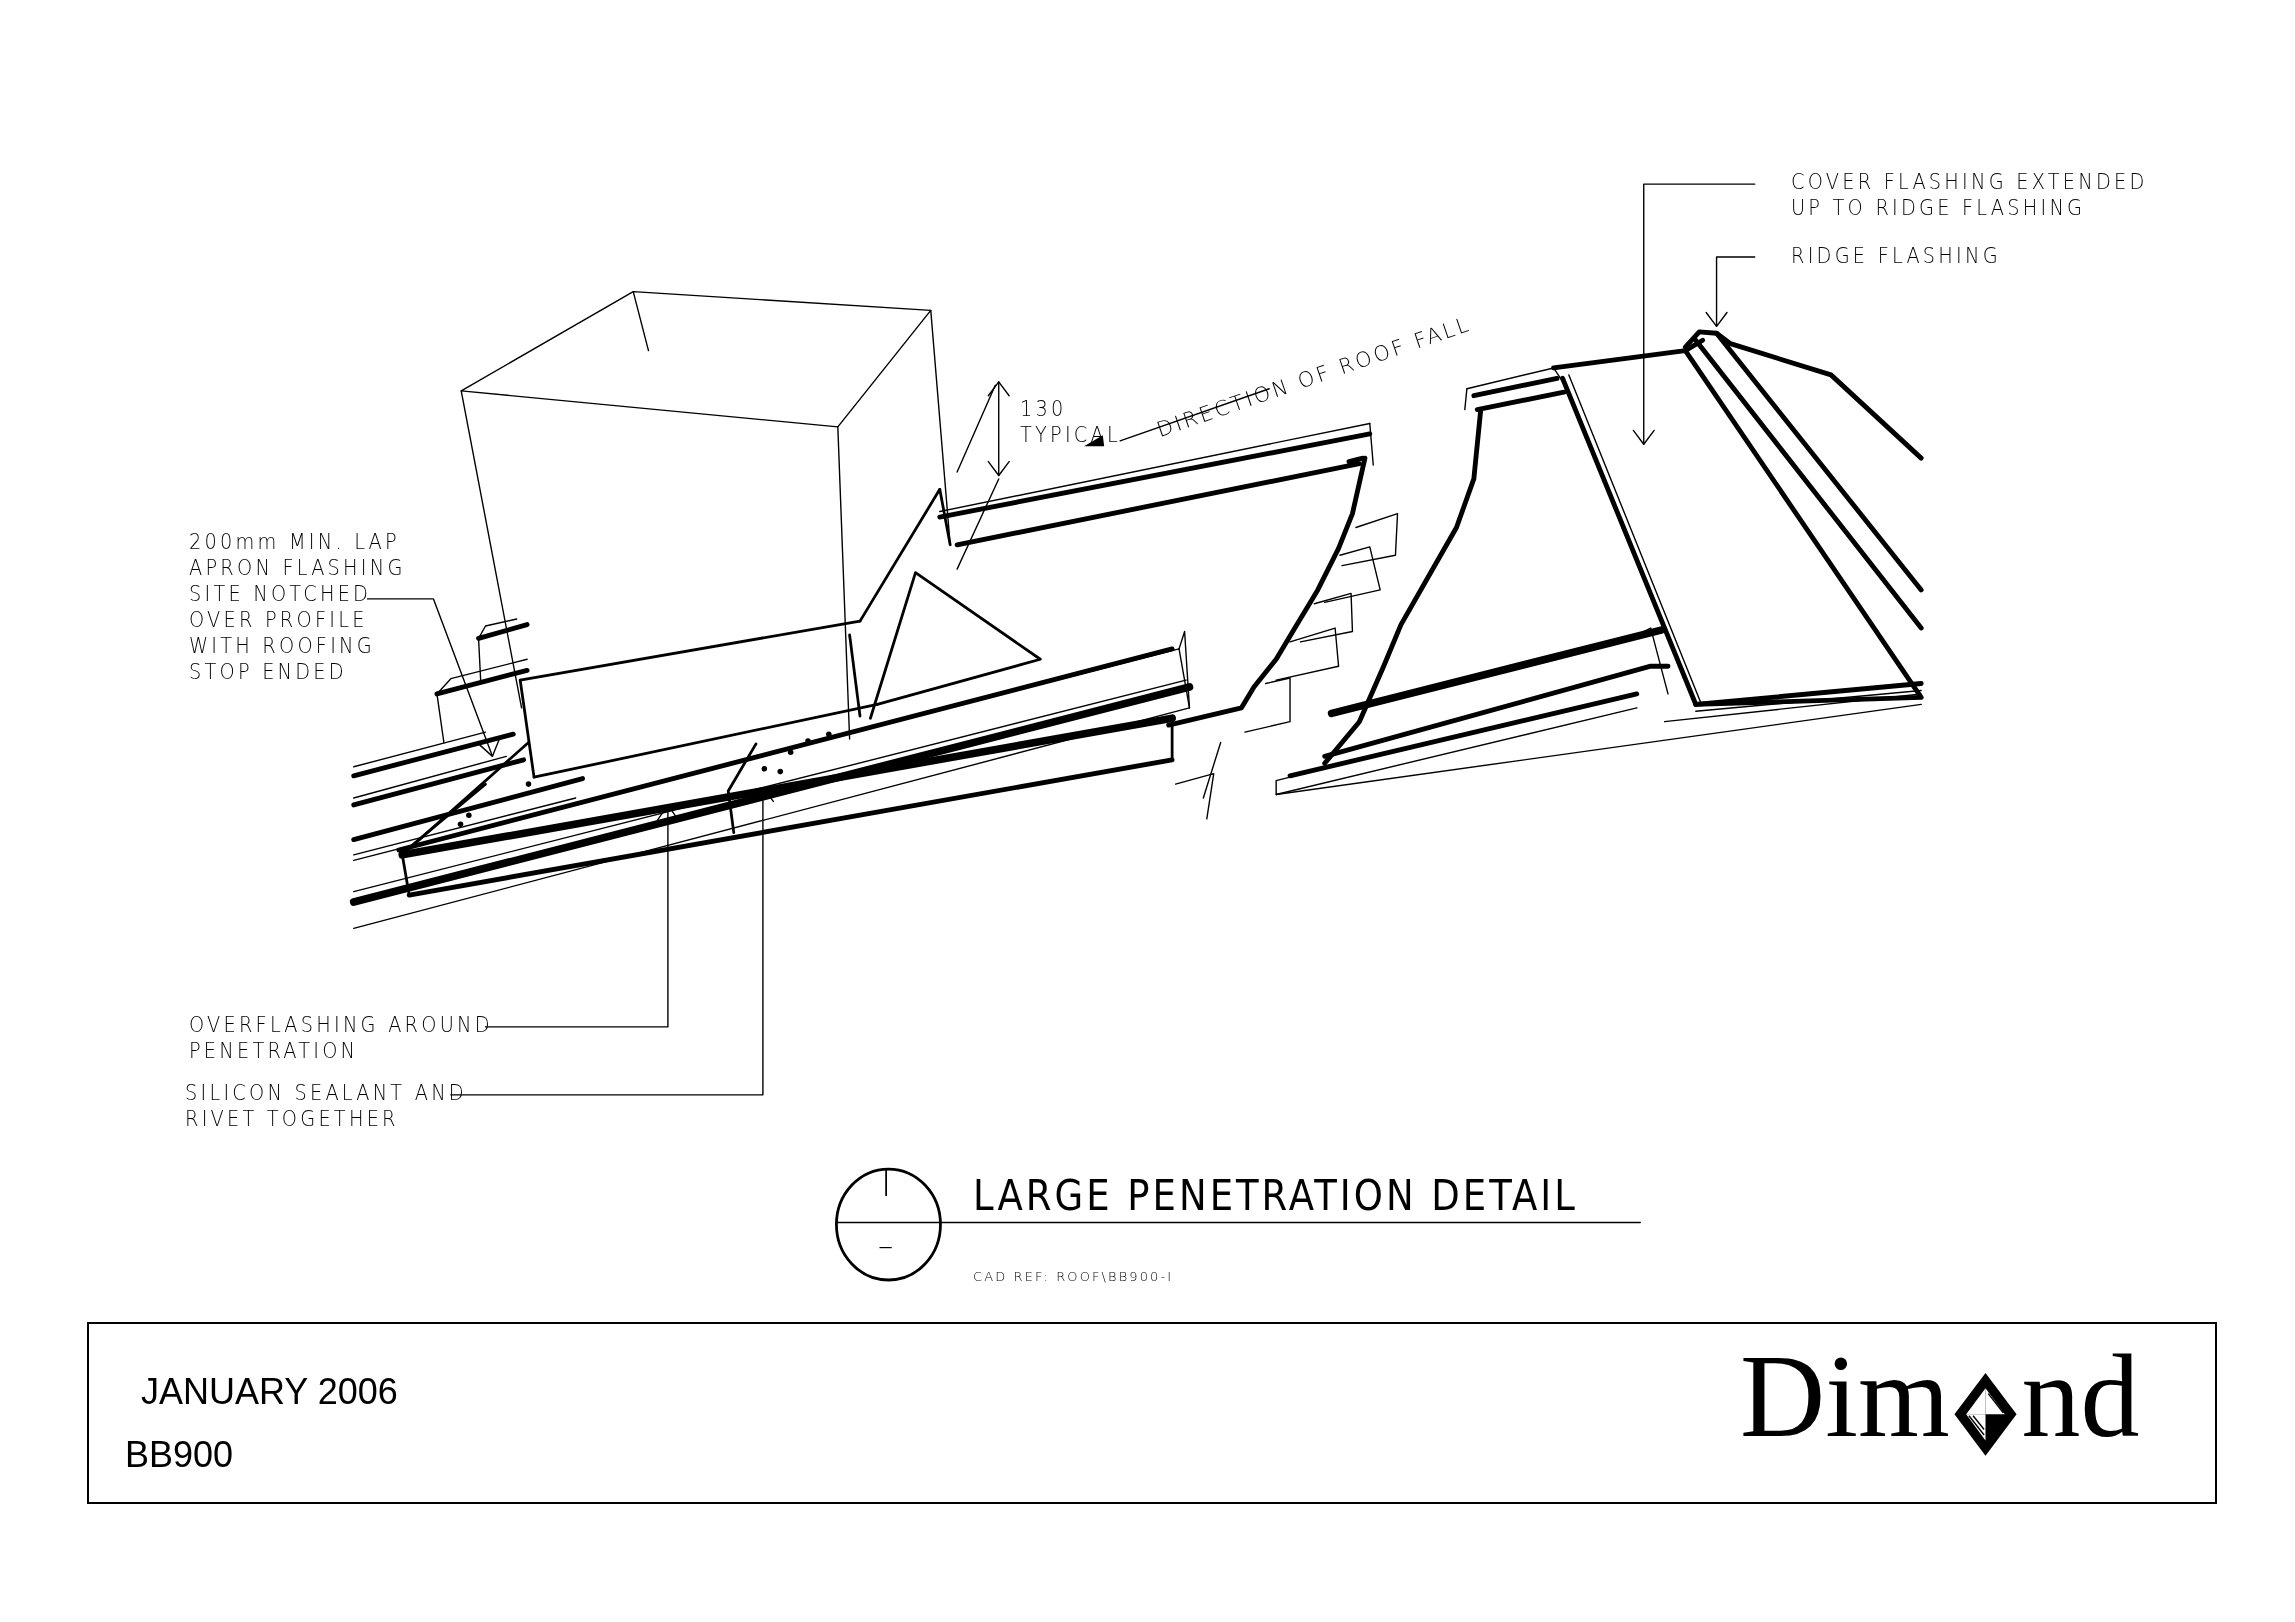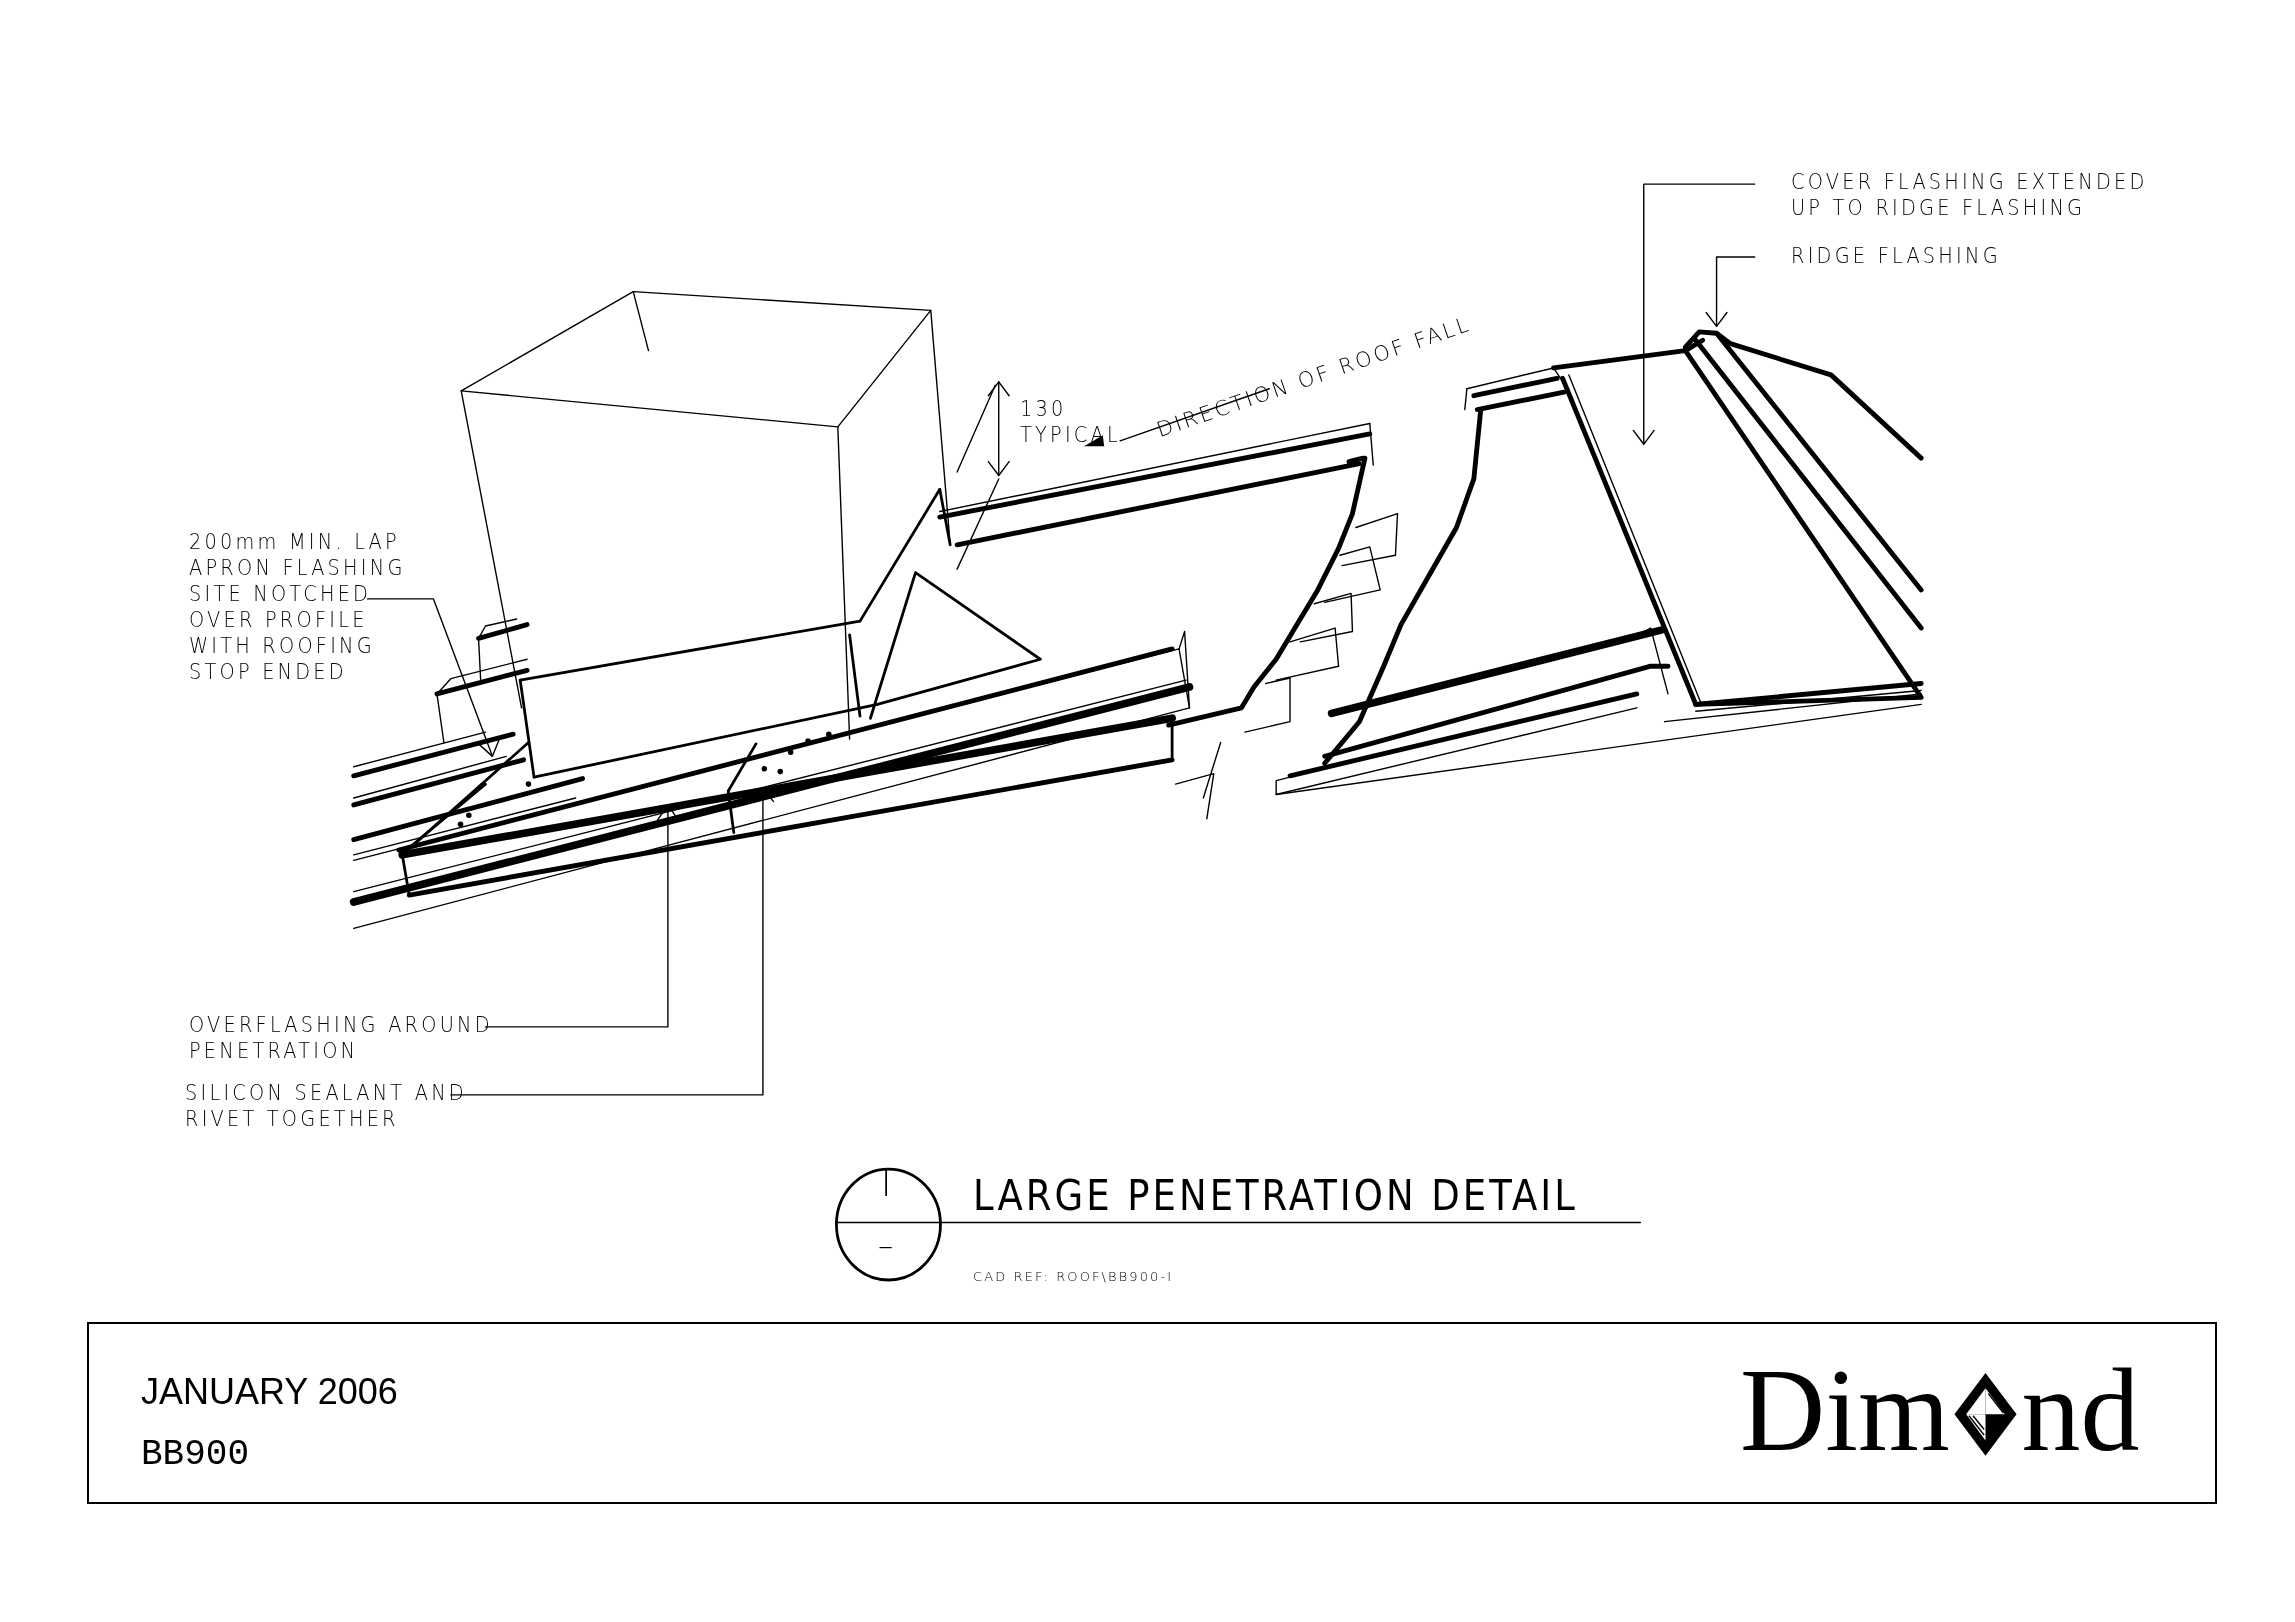--- a/index.html
+++ b/index.html
@@ -9,22 +9,22 @@
   .ln { stroke: #000; fill: none; stroke-linecap: round; stroke-linejoin: round; }
   .thin { stroke-width: 2; }
   .med { stroke-width: 4; }
   .bold { stroke-width: 7; }
   .xbold { stroke-width: 11; }
   .title-block {
     position: absolute; left: 87px; top: 1322px; width: 2130px; height: 182px;
     border: 2.1px solid #000; box-sizing: border-box;
   }
   .tb-date { position: absolute; left: 52px; top: 47px; font-family: "Liberation Sans", sans-serif; font-weight: 400; font-size: 36px; letter-spacing: 0px; }
-  .tb-code { position: absolute; left: 52px; top: 110px; font-family: Liberation Mono, monospace; font-weight: 400; font-size: 36px; }
-  .logo { position: absolute; left: 1651px; top: 28px; height: 104px; display: flex; align-items: flex-start; font-family: "Liberation Serif", serif; font-size: 118px; line-height: 1; }
+  .tb-code { position: absolute; left: 36px; top: 110px; font-family: Liberation Sans, sans-serif; font-weight: 400; font-size: 36px; }
+  .logo { position: absolute; left: 1651px; top: 28px; height: 104px; display: flex; align-items: flex-end; font-family: "Liberation Serif", serif; font-size: 118px; line-height: 1; }
   .logo-diamond { display: inline-block; width: 69px; height: 104px; position: relative; margin: 0 1.4px; }
   .detail-title { position: absolute; left: 973px; top: 1170px; font-family: "DejaVu Sans", sans-serif; font-size: 43px; font-weight: 400; letter-spacing: 3.5px; transform: scaleX(0.86); transform-origin: left top; }
   .cad-ref { position: absolute; left: 973px; top: 1237px; font-family: "DejaVu Sans", sans-serif; font-size: 13px; font-weight: 300; letter-spacing: 2.1px; margin-top: 32px; }
   .label { position: absolute; font-family: "DejaVu Sans", sans-serif; font-weight: 300; font-size: 21px; line-height: 26px; letter-spacing: 3.5px; white-space: pre; transform: scaleX(0.92); transform-origin: left top; }
   .bubble-num { position: absolute; font-family: "DejaVu Sans", sans-serif; font-size: 35px; font-weight: 300; }
 </style>
 </head>
 <body>
 
 <svg id="sheet" viewBox="0 0 3309 2339" xmlns="http://www.w3.org/2000/svg">

